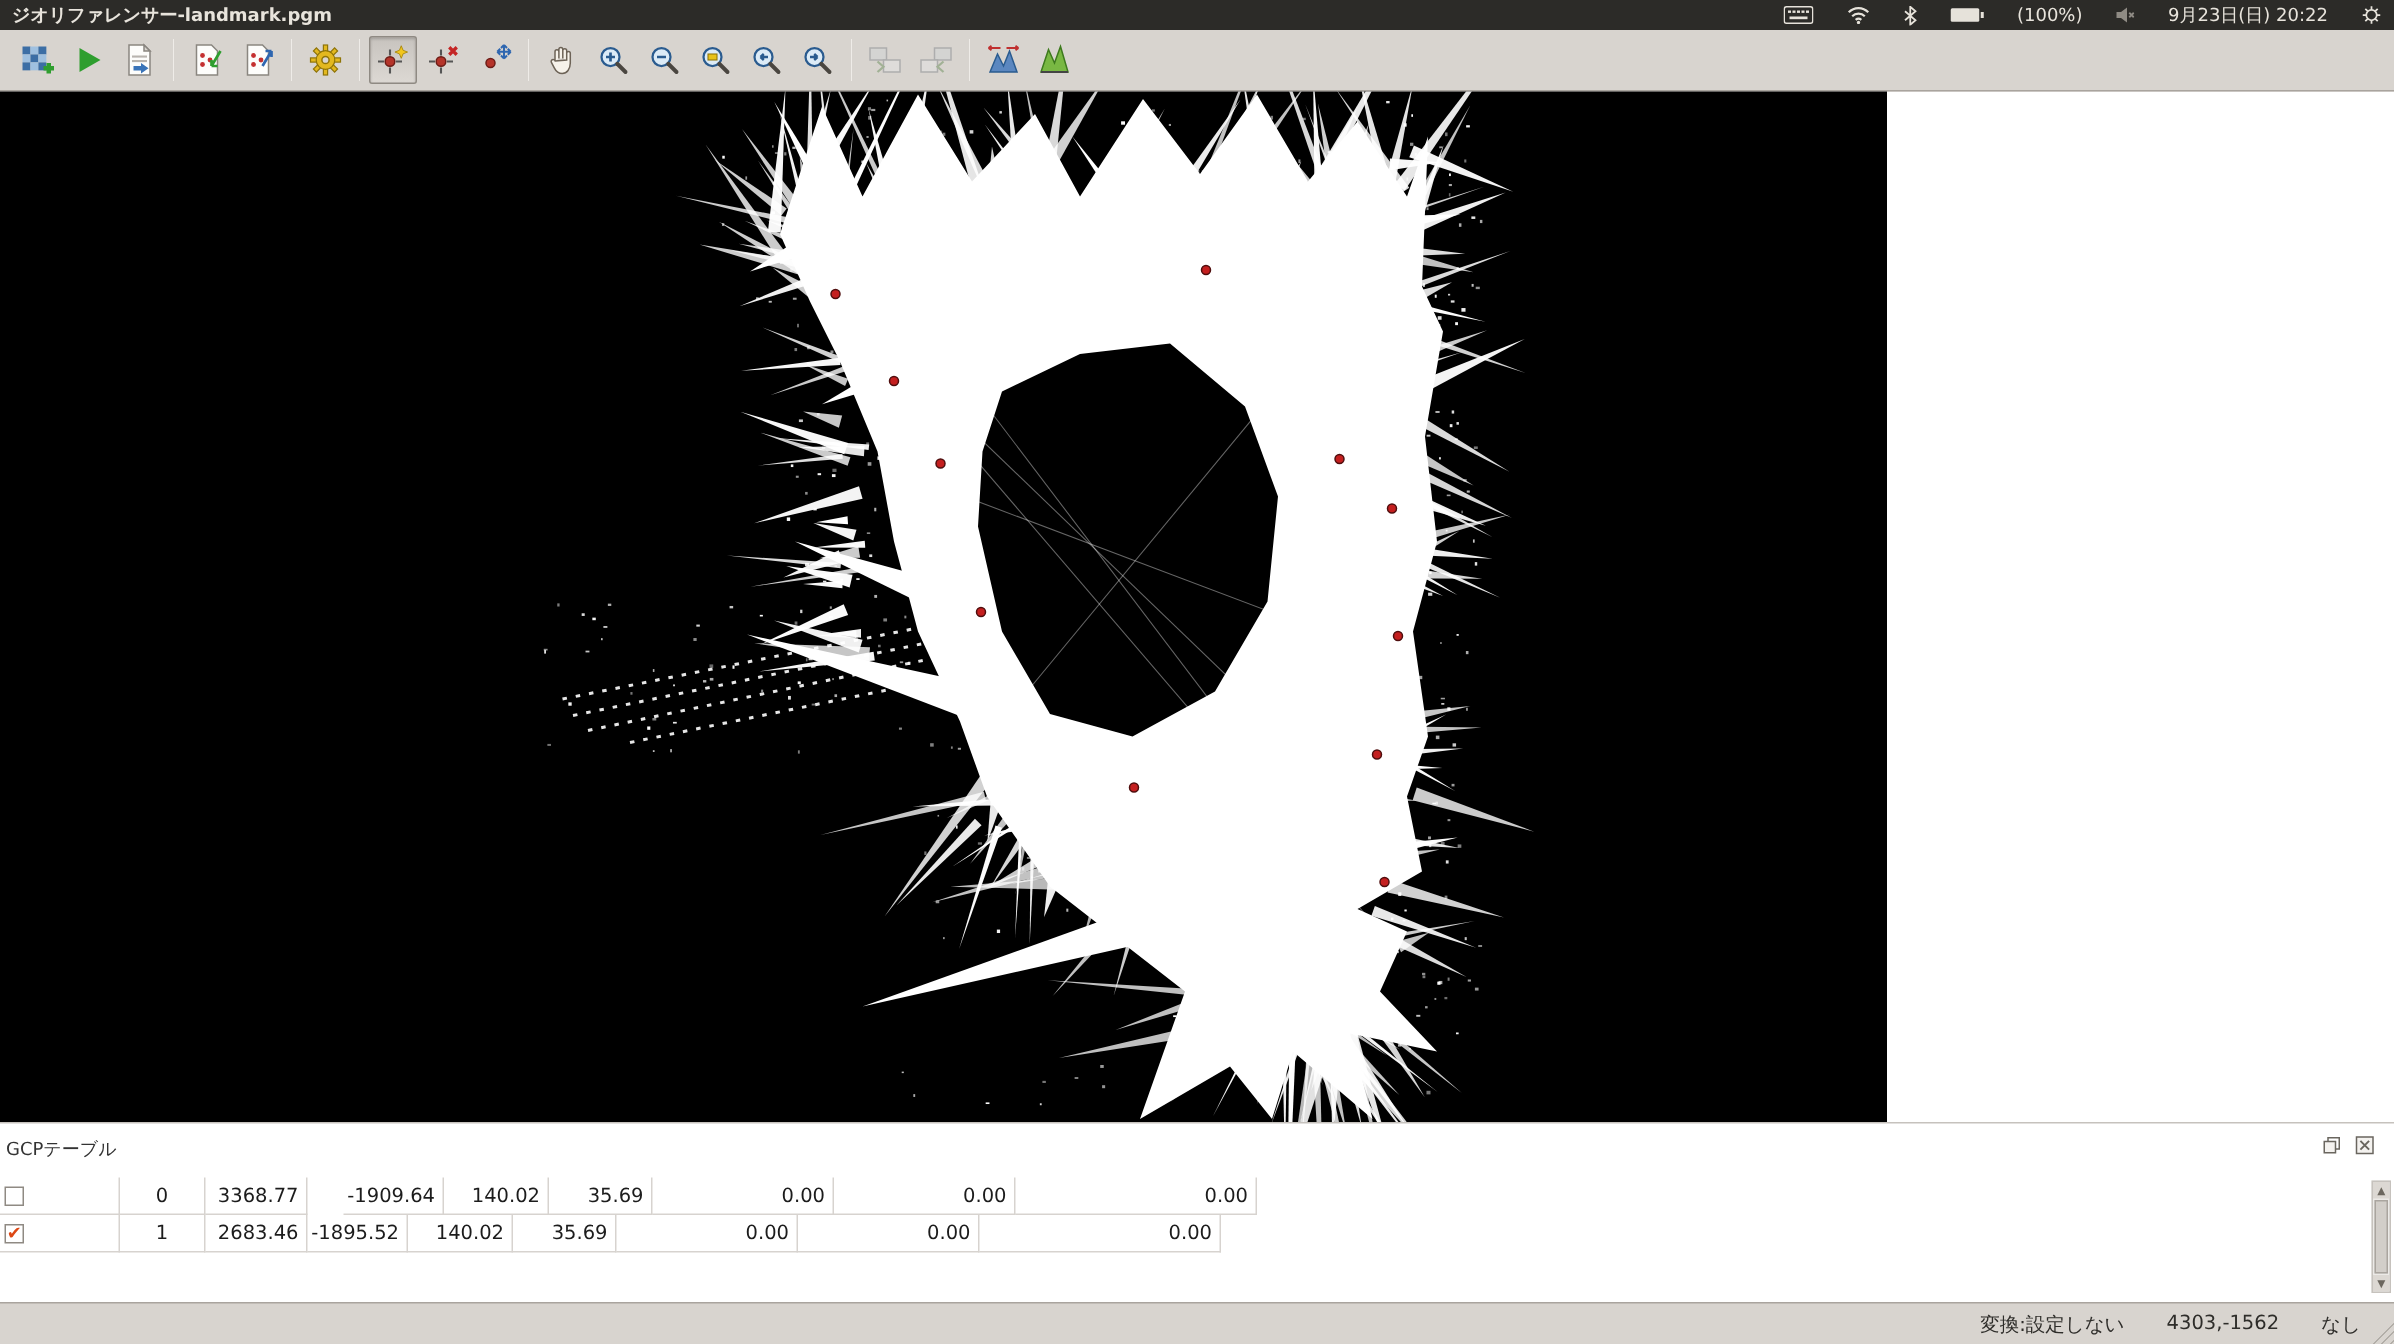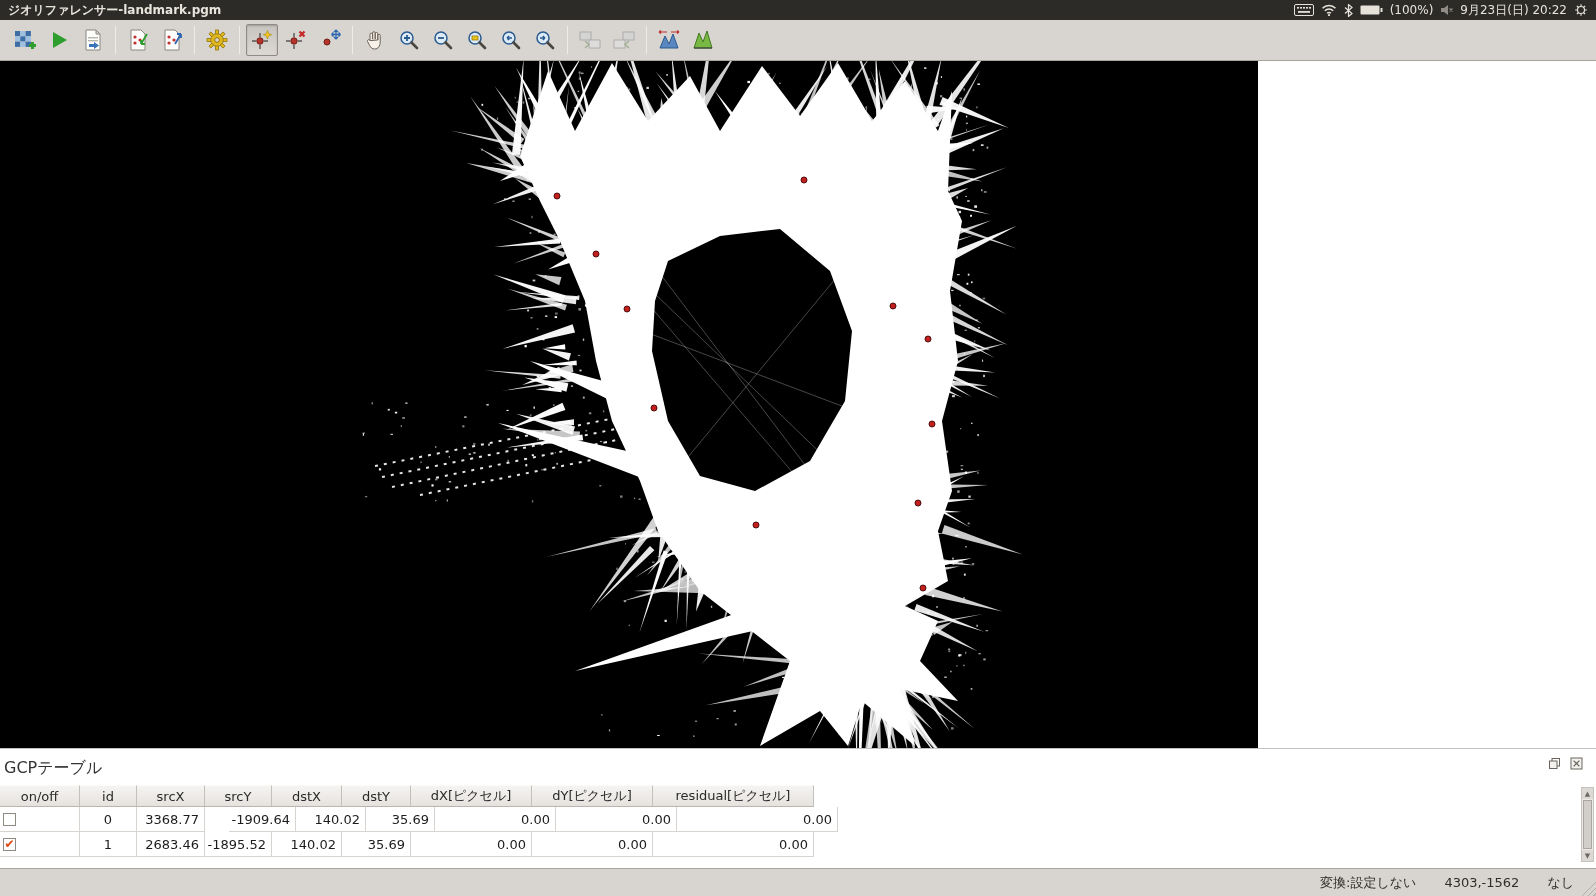--- a/index.html
+++ b/index.html
@@ -3,42 +3,42 @@
 <meta charset="utf-8">
 <style>
   *{box-sizing:border-box;margin:0;padding:0}
   body{width:1596px;height:896px;position:relative;overflow:hidden;background:#fff;
        font-family:"DejaVu Sans","Liberation Sans",sans-serif;}
 
   
   .topbar{position:absolute;left:0;top:0;width:100%;height:20px;background:#2c2b28;
           color:#e8e4dc;display:flex;align-items:center;font-size:12px}
   .topbar .title{padding-left:8px;font-weight:bold}
-  .tray{margin-left:auto;display:flex;align-items:center;gap:7px;padding-right:8px}
+  .tray{margin-left:auto;display:flex;align-items:center;gap:22px;padding-right:8px}
   .tray svg{display:block}
 
   
   .toolbar{position:absolute;left:0;top:20px;width:100%;height:41px;background:#d8d4cf;
            border-bottom:1px solid #a9a49e;display:flex;align-items:center;padding-left:8px}
   .tb-btn{width:32px;height:32px;margin:0 1px;border:1px solid transparent;border-radius:2px;
           display:flex;align-items:center;justify-content:center}
   .tb-btn svg{width:24px;height:24px;display:block}
   .tb-btn.active{border-color:#8f8a83;background:linear-gradient(#c7c3be,#dcd8d3);
                  box-shadow:inset 0 1px 2px rgba(0,0,0,.2)}
   .tb-btn.disabled{opacity:.38}
   .tb-sep{width:1px;height:28px;background:#a8a39d;border-right:1px solid #efece8;margin:0 5px}
 
   
   .canvas{position:absolute;left:0;top:61px;width:1258px;height:687px;background:#000}
   #map-svg{display:block}
 
   
   .gcp-panel{position:absolute;left:0;top:748px;width:100%;height:120px;background:#fff;
              border-top:1px solid #c6c2bd}
-  .panel-title{position:absolute;left:4px;top:9px;font-size:16px;color:#333}
+  .panel-title{position:absolute;left:4px;top:9px;font-size:12px;color:#333}
   .panel-btn{position:absolute;top:7px;width:15px;height:15px;display:flex;
              align-items:center;justify-content:center}
   .panel-btn.float{right:34px}
   .panel-btn.close{right:12px}
 
   #gcp-table{position:absolute;left:0;top:36px}
   .trow{display:flex;height:25px;background:#fff}
   .trow.thead{height:22px}
   .tcell{border-right:1px solid #d7d3cf;border-bottom:1px solid #d7d3cf;font-size:13px;
          color:#1c1c1c;display:flex;align-items:center;overflow:hidden}
@@ -971,31 +971,20 @@
       </svg>
   </div>
   <div class="panel-btn close">
     <svg width="13" height="13" viewBox="0 0 13 13">
         <rect x="1" y="1" width="11" height="11" fill="#f4f2ef" stroke="#6a665f"></rect>
         <path d="M3.6 3.6 l5.8 5.8 M9.4 3.6 l-5.8 5.8" stroke="#6a665f" stroke-width="1.3"></path>
       </svg>
   </div>
 
   <div id="gcp-table">
-      <div class="trow thead">
-        <div class="tcell th" style="width: 80px;">on/off</div>
-        <div class="tcell th" style="width: 57px;">id</div>
-        <div class="tcell th" style="width: 68px;">srcX</div>
-        <div class="tcell th" style="width: 67px;">srcY</div>
-        <div class="tcell th" style="width: 70px;">dstX</div>
-        <div class="tcell th" style="width: 69px;">dstY</div>
-        <div class="tcell th" style="width: 121px;">dX[ピクセル]</div>
-        <div class="tcell th" style="width: 121px;">dY[ピクセル]</div>
-        <div class="tcell th" style="width: 161px;">residual[ピクセル]</div>
-      </div>
       <div class="trow">
         <div class="tcell c-onoff" style="width: 80px;">
           <span class="cb"></span>
         </div>
         <div class="tcell c-center" style="width: 57px;">0</div>
         <div class="tcell c-num" style="width: 68px;">3368.77</div>
         <div class="tcell c-num" style="width: 67px; margin-left: 24px;">-1909.64</div>
         <div class="tcell c-num" style="width: 70px;">140.02</div>
         <div class="tcell c-num" style="width: 69px;">35.69</div>
         <div class="tcell c-num" style="width: 121px;">0.00</div>

